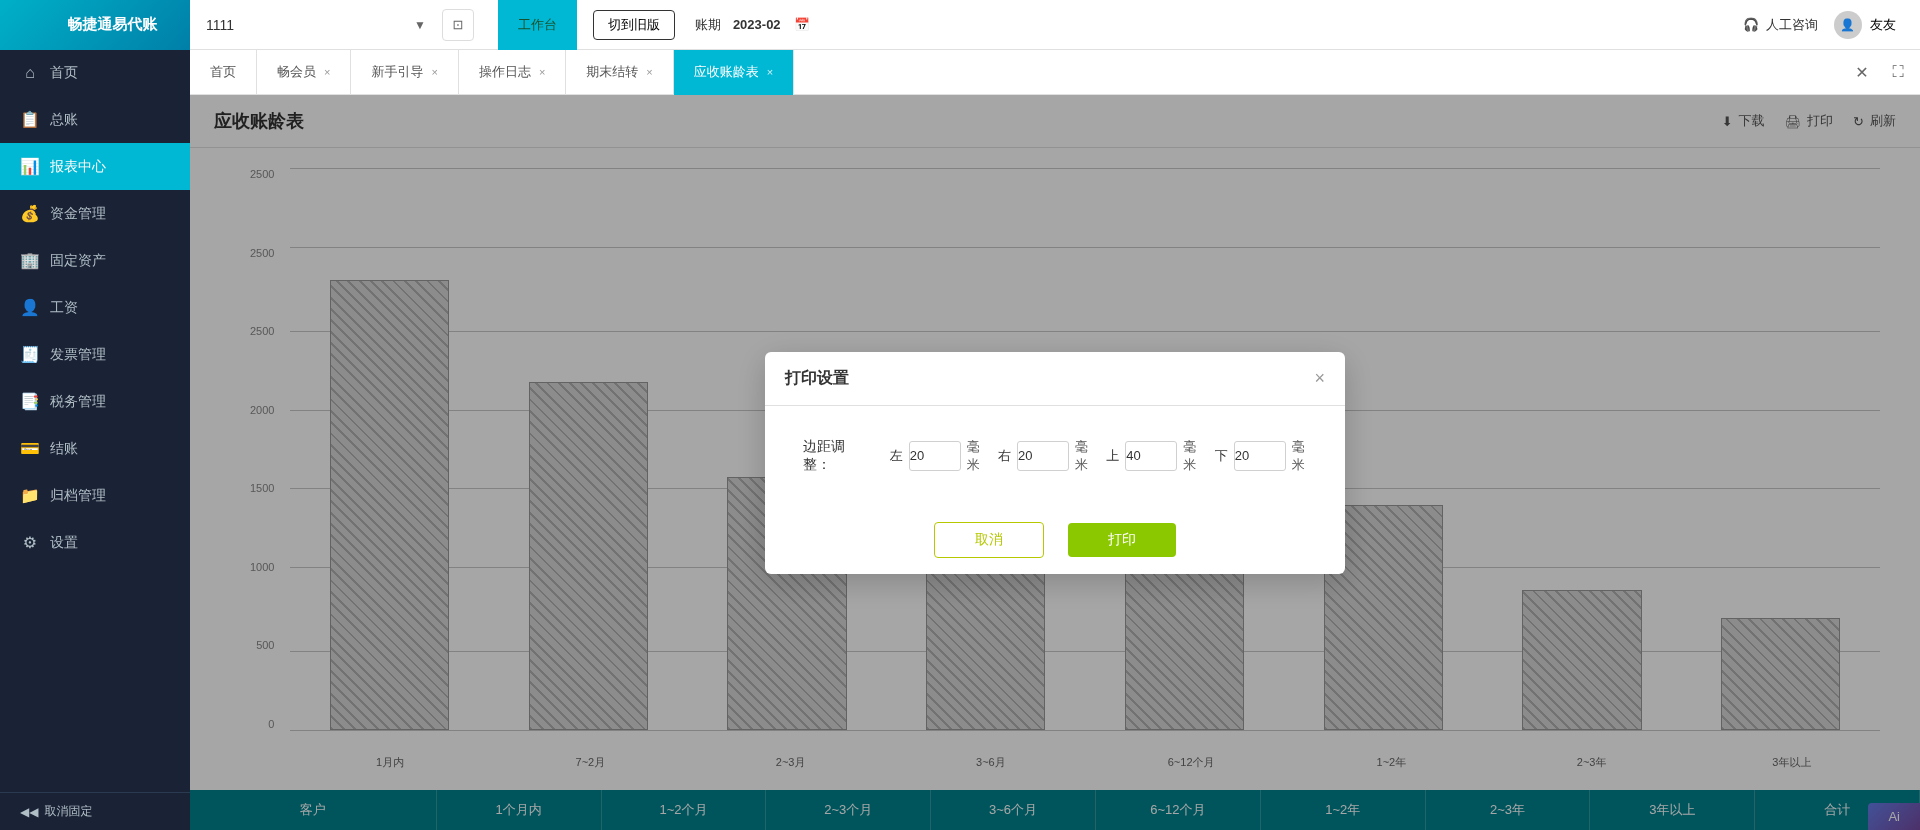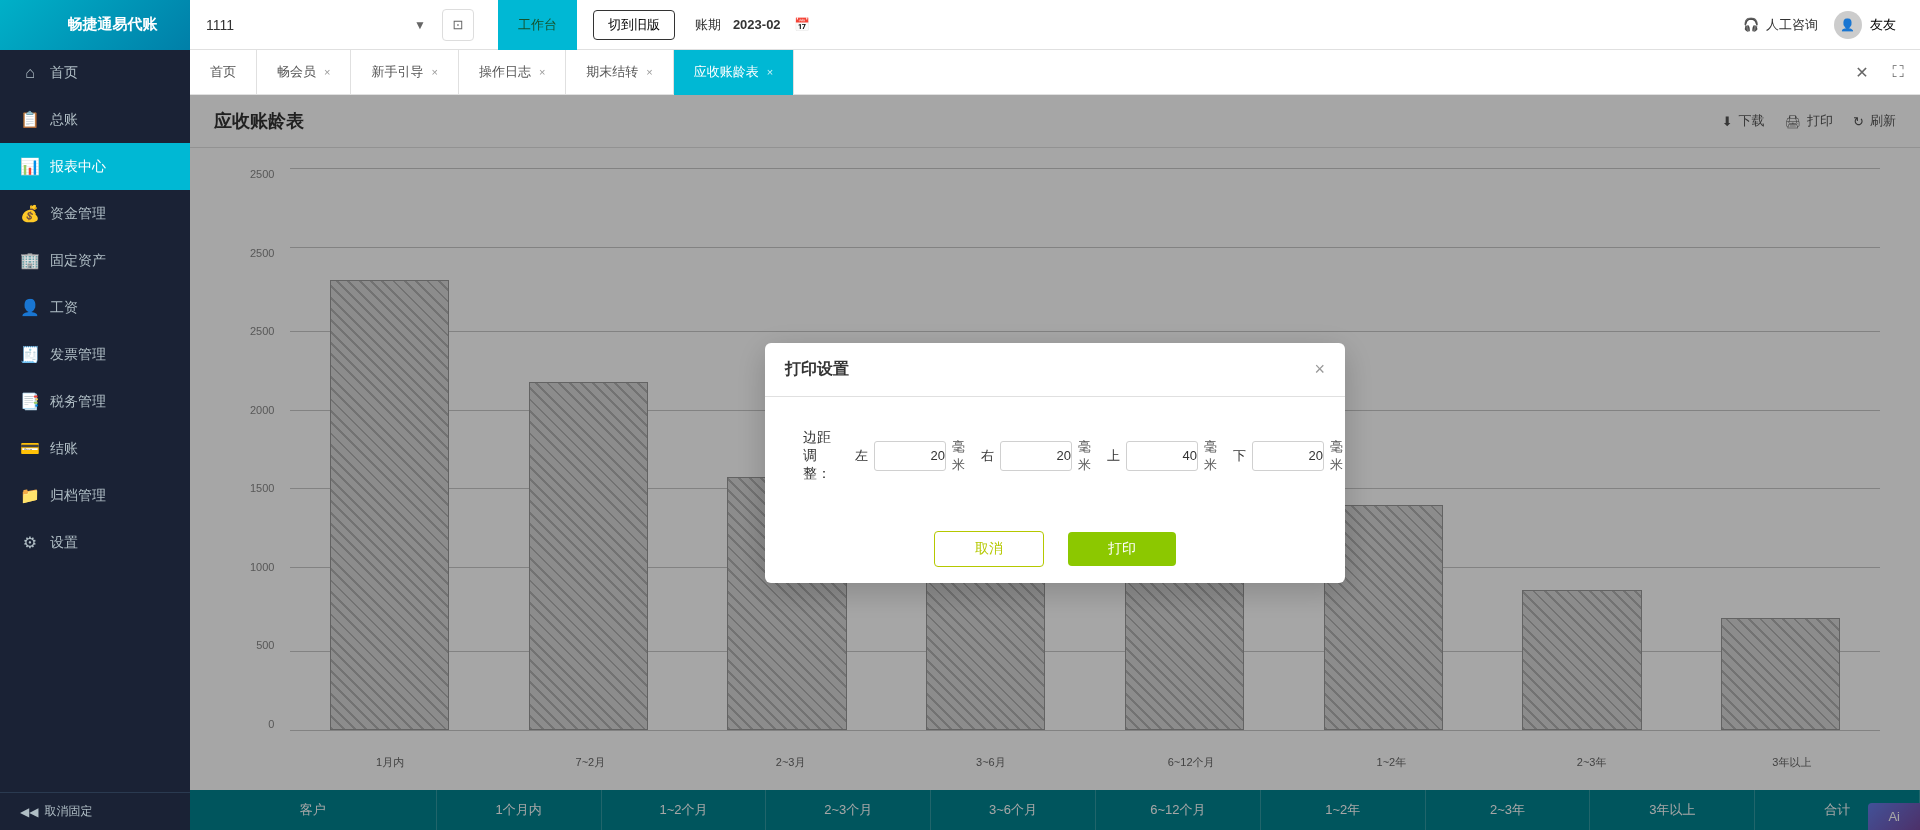--- a/index.html
+++ b/index.html
@@ -435,25 +435,25 @@
     .margin-group {
       display: flex;
       align-items: center;
       gap: 6px;
     }
     .margin-dir-label {
       font-size: 13px;
       color: #333;
     }
     .margin-input {
-      width: 72px;
+      width: 52px;
       height: 30px;
       border: 1px solid #d0d0d0;
       border-radius: 3px;
-      text-align: right;
+      text-align: left;
       font-size: 13px;
       color: #333;
     }
     .margin-unit {
       font-size: 13px;
       color: #555;
     }
     .modal-footer {
       padding: 16px 40px 16px;
       display: flex;

